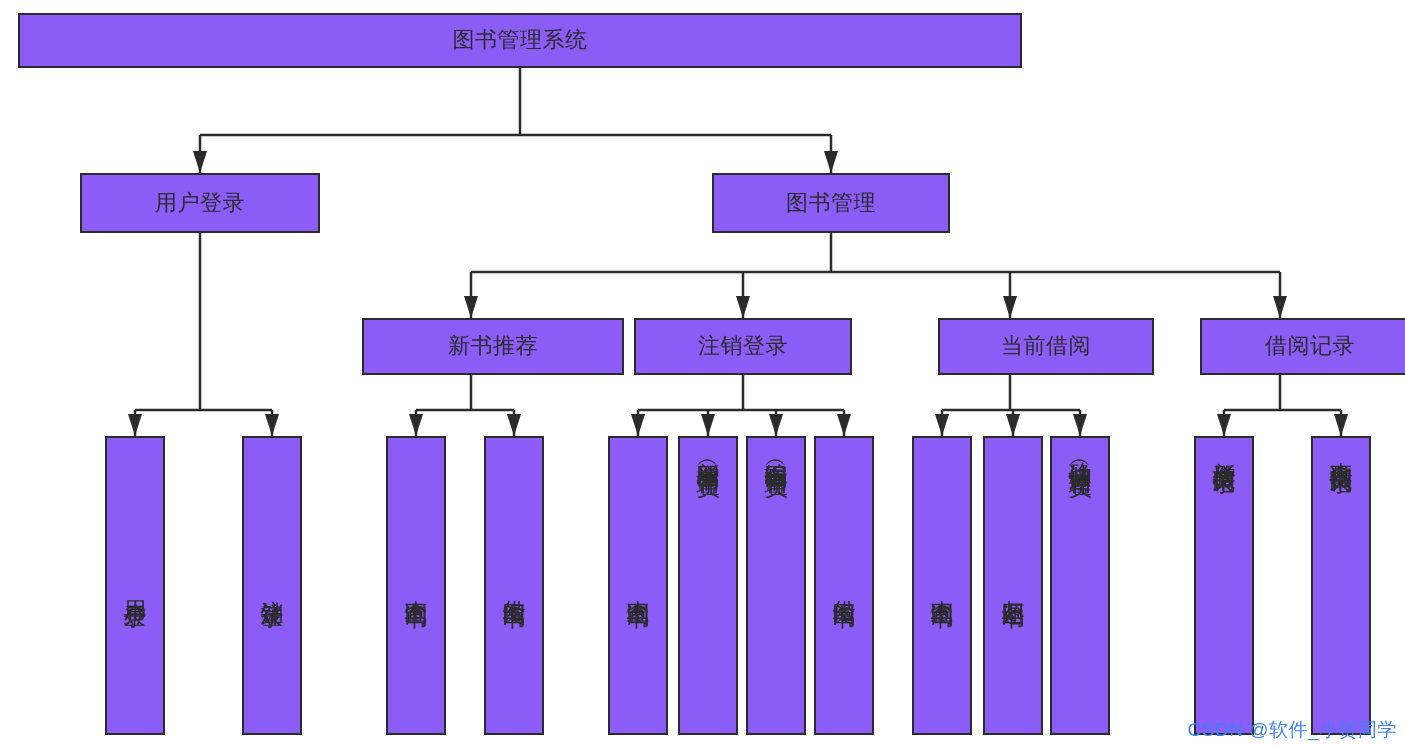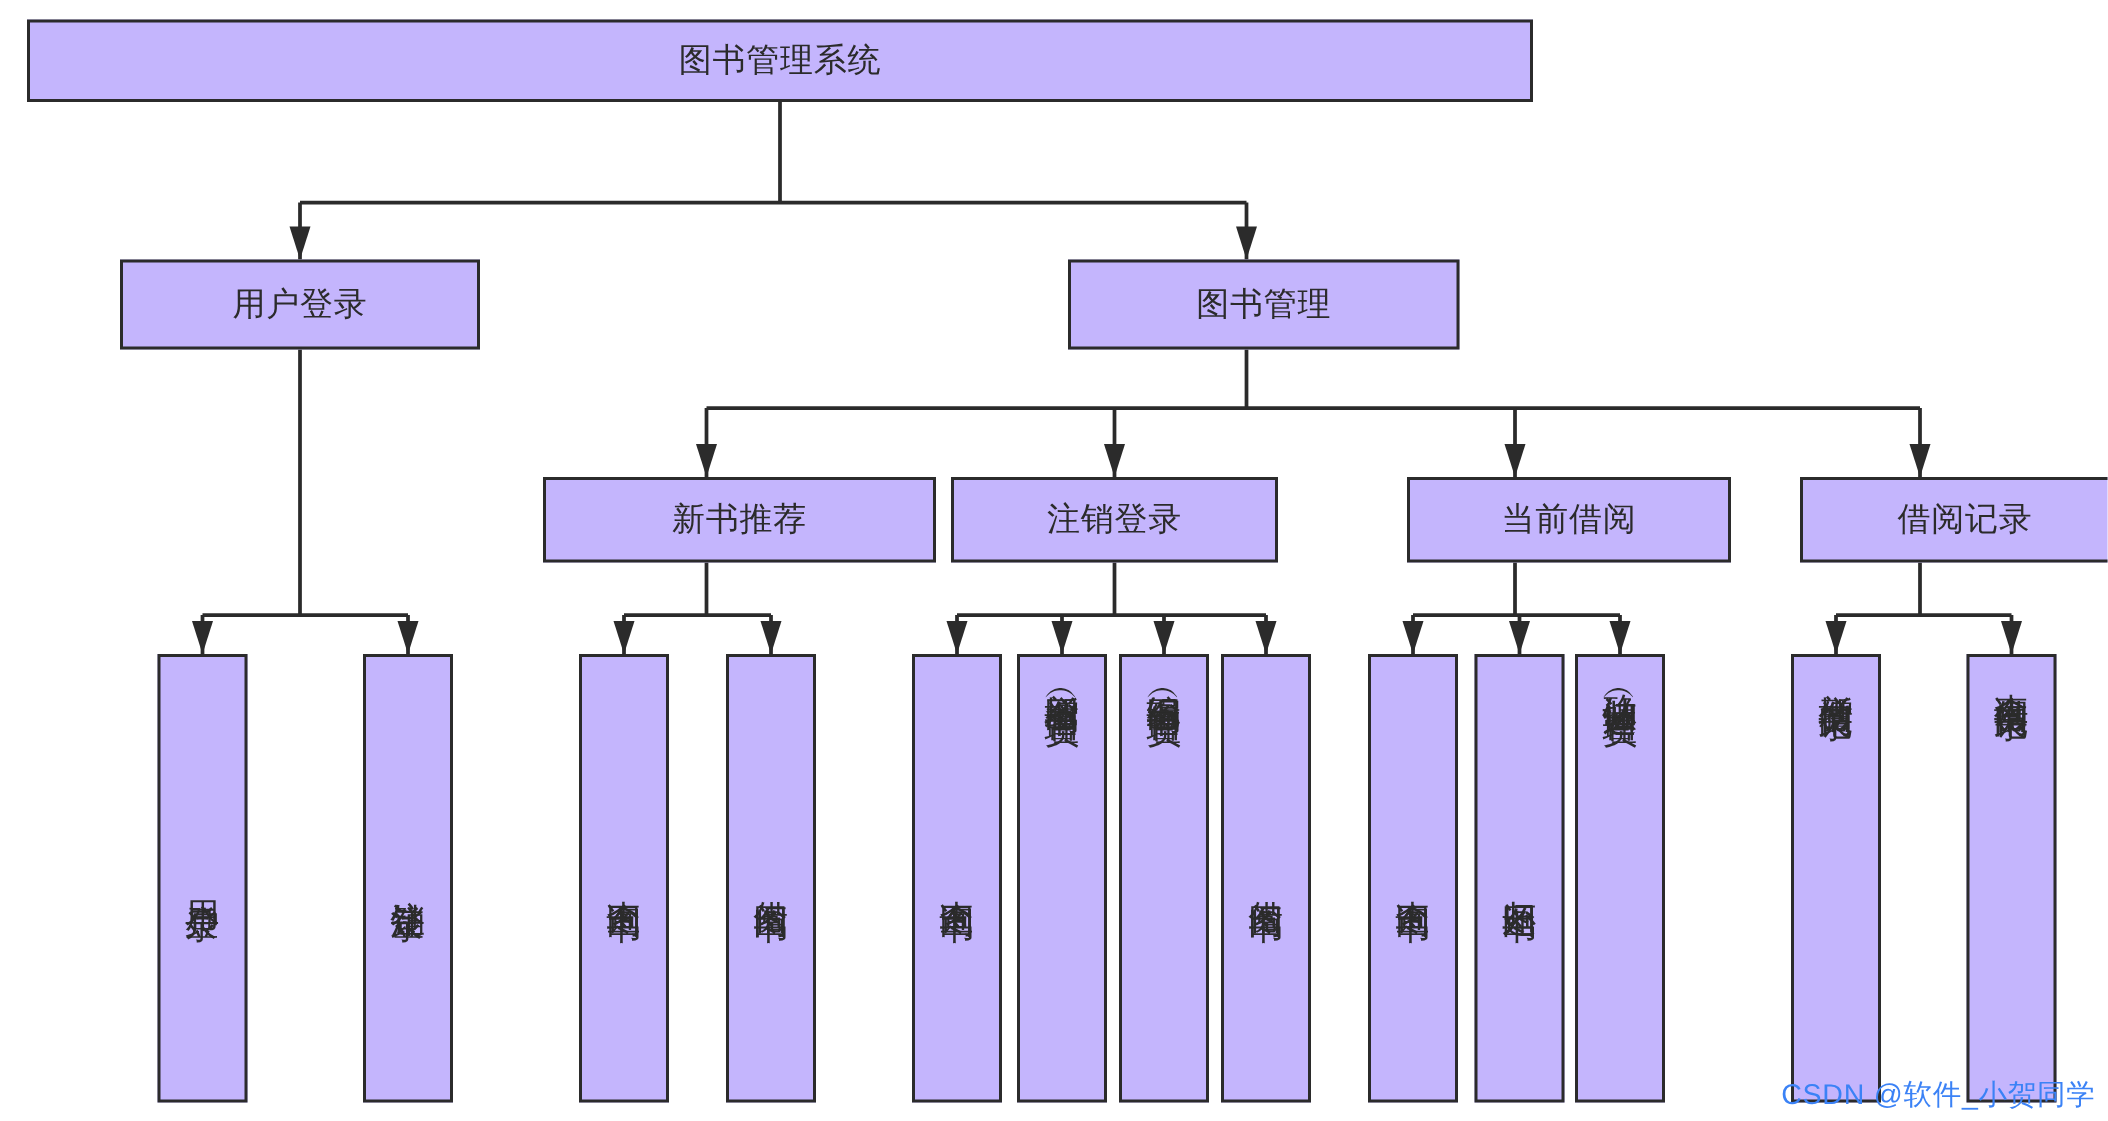--- a/index.html
+++ b/index.html
@@ -17,21 +17,21 @@
   #diagram-root {
     position: absolute;
     left: 0;
     top: 0;
     width: 1405px;
     height: 747px;
   }
   .node-box {
     position: absolute;
     box-sizing: border-box;
-    background: #c4b5fd;
+    background: #8b5cf6;
     border: 2.5px solid #2b2b2b;
     display: flex;
     align-items: center;
     justify-content: center;
     text-align: right;
   }
   .node-label-h {
     font-size: 22px;
     color: #2b2b2b;
     line-height: 1.2;
@@ -141,21 +141,21 @@
       <line x1="1341" y1="410" x2="1341" y2="436"></line>
       <polygon points="1334,414 1348,414 1341,436" class="arrow-head"></polygon>
     </svg>
   <div id="nodes-layer">
       <div class="node-box" style="left: 18px; top: 13px; width: 1004px; height: 55px;">
         <span class="node-label-h">图书管理系统</span>
       </div>
       <div class="node-box" style="left: 80px; top: 173px; width: 240px; height: 60px;">
         <span class="node-label-h">用户登录</span>
       </div>
-      <div class="node-box" style="left: 712px; top: 173px; width: 261px; height: 60px;">
+      <div class="node-box" style="left: 712px; top: 173px; width: 238px; height: 60px;">
         <span class="node-label-h">图书管理</span>
       </div>
       <div class="node-box" style="left: 362px; top: 318px; width: 262px; height: 57px;">
         <span class="node-label-h">新书推荐</span>
       </div>
       <div class="node-box" style="left: 634px; top: 318px; width: 218px; height: 57px;">
         <span class="node-label-h">注销登录</span>
       </div>
       <div class="node-box" style="left: 902px; top: 318px; width: 216px; height: 57px; margin-left: 36px;">
         <span class="node-label-h">当前借阅</span>

